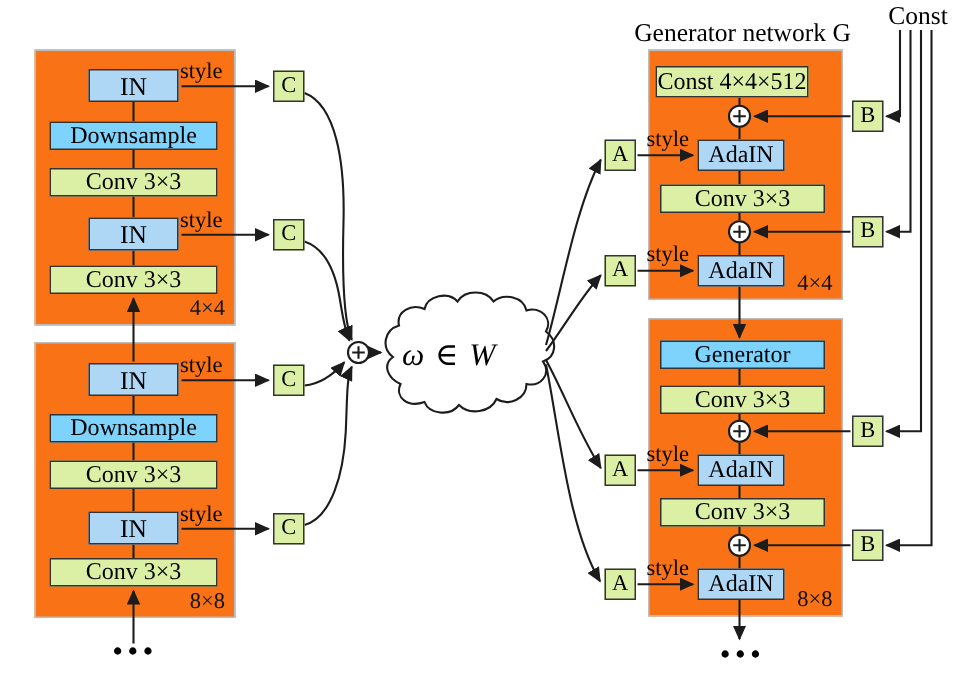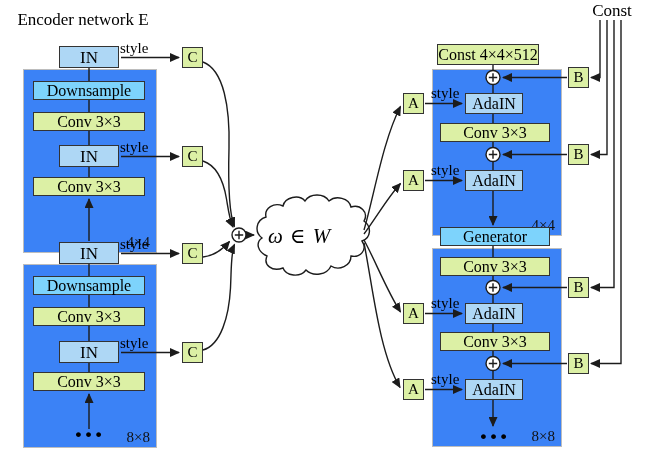--- a/index.html
+++ b/index.html
@@ -1,20 +1,20 @@
 <!DOCTYPE html>
 <html><head>
 <meta charset="utf-8">
 <style>
   html,body{margin:0;padding:0;background:#ffffff;}
   #stage{
     position:relative;width:648px;height:454px;background:#ffffff;overflow:hidden;
     font-family:"Liberation Serif","DejaVu Serif",serif;color:#000;
   }
-  .panel{position:absolute;background:#3b82f6;border:1px solid #bdbdbd;z-index:1;margin-top:36px;}
+  .panel{position:absolute;background:#f97316;border:1px solid #bdbdbd;z-index:1;}
   .res{position:absolute;right:6px;bottom:1px;font-size:15px;color:#111;}
   #wires{position:absolute;left:0;top:0;z-index:2;}
   .box{
     position:absolute;box-sizing:border-box;border:1.4px solid #333;
     display:flex;align-items:center;justify-content:center;
     font-size:16px;line-height:1;z-index:3;
   }
   .green{background:#dcf0a5;}
   .blue{background:#aed7f5;}
   .grayb{background:#7dd3fc;}
@@ -141,21 +141,21 @@
         <circle cx="493" cy="287.5" r="7" fill="#ffffff"></circle>
         <path d="M488.8 287.5 H497.2 M493 283.3 V291.7"></path>
       </g>
       <g>
         <circle cx="493" cy="363.5" r="7" fill="#ffffff"></circle>
         <path d="M488.8 363.5 H497.2 M493 359.3 V367.7"></path>
       </g>
     </g>
   </svg>
 
-  <div class="title" style="left:8px;top:10px;width:150px;">Encoder network E</div>
+  <div class="title" style="left:416px;top:12px;width:158px;">Generator network G</div>
   <div class="title" style="left:588px;top:1px;width:48px;">Const</div>
   <div class="cloudlbl" style="left:268px;top:224px;width:88px;">ω ∈ W</div>
 
   <div class="box blue inbox" style="left:59px;top:46px;width:60px;height:22px;">IN</div>
   <div class="box grayb" style="left:33px;top:81px;width:112px;height:19px;">Downsample</div>
   <div class="box green" style="left:33px;top:112px;width:112px;height:19px;">Conv 3×3</div>
   <div class="box blue inbox" style="left:59px;top:145px;width:60px;height:22px;">IN</div>
   <div class="box green" style="left:33px;top:177px;width:112px;height:19px;">Conv 3×3</div>
 
   <div class="box blue inbox" style="left:59px;top:242px;width:60px;height:22px;">IN</div>

